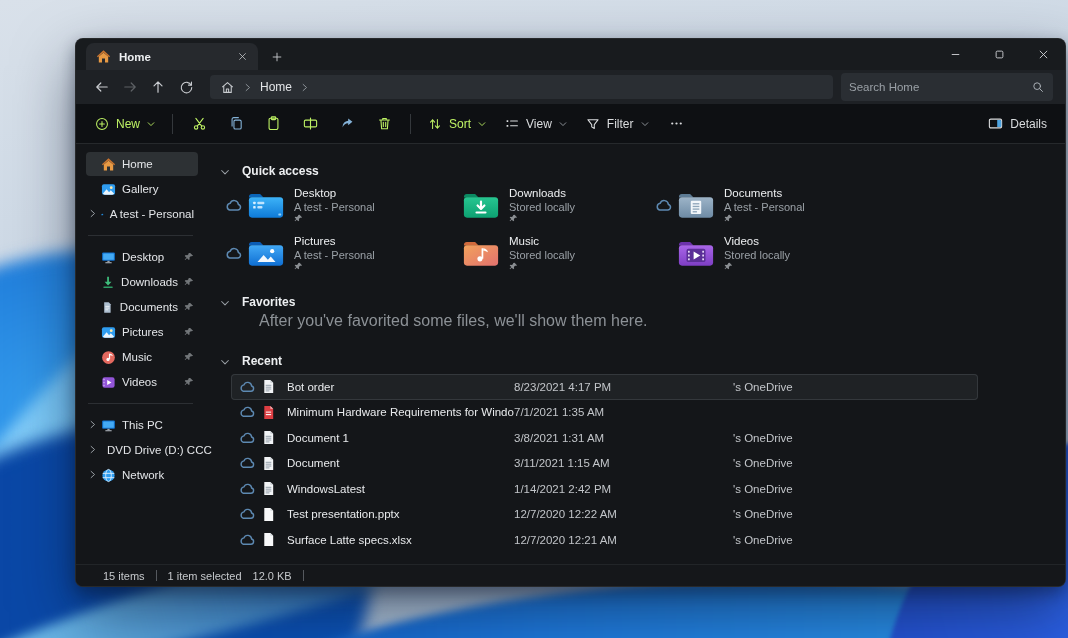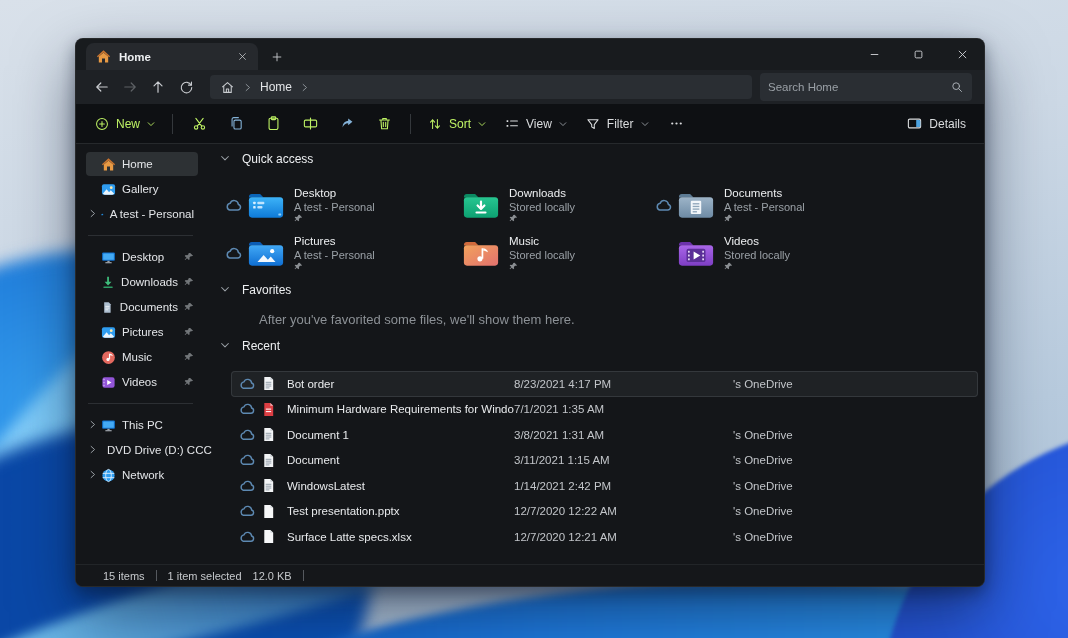--- a/index.html
+++ b/index.html
@@ -8,21 +8,21 @@
   
   .wall{position:absolute;inset:0;background:linear-gradient(170deg,#d9e1ea 0%,#ccd8e5 35%,#b7cadd 70%,#a9c0d6 100%)}
   .blob{position:absolute;border-radius:50%}
   .b1{left:-270px;top:270px;width:640px;height:540px;background:radial-gradient(circle at 62% 32%,#37a0f0,#0b5ec7 58%,#0a49a5);transform:rotate(-38deg);filter:blur(8px)}
   .b2{left:-320px;top:460px;width:720px;height:440px;background:linear-gradient(120deg,#083a92,#0b57be);transform:rotate(-30deg);filter:blur(8px)}
   .b3{left:-130px;top:320px;width:520px;height:80px;background:linear-gradient(90deg,rgba(160,225,255,.95),rgba(120,200,250,0));transform:rotate(-44deg);filter:blur(7px)}
   .b4{left:-60px;top:545px;width:720px;height:64px;background:linear-gradient(90deg,rgba(130,210,245,.9),rgba(120,200,250,0));transform:rotate(-16deg);filter:blur(6px)}
   .b5{left:150px;top:585px;width:980px;height:280px;background:linear-gradient(95deg,#0d55bd,#1e7ade 40%,#2f9bec);transform:rotate(-5deg);filter:blur(4px)}
   .b6{left:880px;top:425px;width:580px;height:580px;background:radial-gradient(circle at 36% 28%,#2d63e8,#1c45c2 70%);filter:blur(2px)}
   
-  .win{position:absolute;left:75px;top:38px;width:910px;height:549px;border-radius:8px;background:#15171a;
+  .win{position:absolute;left:75px;top:38px;width:991px;height:549px;border-radius:8px;background:#15171a;
        border:1px solid rgba(255,255,255,.08);box-shadow:0 26px 60px rgba(8,18,40,.5),0 6px 16px rgba(8,18,40,.4);
        display:flex;flex-direction:column;overflow:hidden}
   
   .tabbar{height:31px;background:#181b1e;display:flex;align-items:flex-end;position:relative;flex:none}
   .tab{margin-left:10px;height:27px;width:172px;background:#26292d;border-radius:8px 8px 0 0;display:flex;align-items:center;padding:0 6px 0 10px;gap:8px}
   .tab-label{font-size:11.5px;font-weight:700;color:#edeff1}
   .tclose{margin-left:auto;width:20px;height:20px;border-radius:4px;display:flex;align-items:center;justify-content:center;color:#c7cacd;cursor:default}
   .newtab{width:26px;height:26px;margin-left:6px;display:flex;align-items:center;justify-content:center;color:#c7cacd;border-radius:4px}
   .wctrls{position:absolute;right:0;top:0;height:30px;display:flex}
   .wbtn{width:44px;height:100%;display:flex;align-items:center;justify-content:center;color:#d2d5d8}
@@ -46,30 +46,30 @@
   .spacer{flex:1}
   
   .bodyrow{flex:1;display:flex;overflow:hidden;background:#141619}
   .sidebar{width:125px;flex:none;padding-top:7px;position:relative}
   .sitem{position:relative;height:24px;margin:1px 3px 1px 10px;border-radius:4px;display:flex;align-items:center;gap:6px;padding:0 4px 0 15px;font-size:11.5px;color:#e3e5e8;white-space:nowrap}
   .sitem.sel{background:#2d3134}
   .schev{position:absolute;left:1px;top:6px;color:#9aa0a6}
   .spin{margin-left:auto;flex:none;opacity:.8}
   .sdiv{height:1px;background:#2c2f33;margin:9px 8px 9px 12px}
   .main{flex:1;position:relative;padding-left:18px;overflow:hidden}
-  .sechead{display:flex;align-items:flex-start;gap:11px;height:26px;margin-top:8px;font-size:12px;font-weight:400;color:#edeff1}
+  .sechead{display:flex;align-items:flex-end;gap:11px;height:26px;margin-top:8px;font-size:12px;font-weight:700;color:#edeff1}
   .chevd{color:#9aa0a6;flex:none}
   .tiles{display:grid;grid-template-columns:repeat(3,215px);row-gap:4px;margin:5px 0 2px 1px}
   .tile{display:flex;align-items:center;height:44px;border-radius:4px}
   .cslot{width:27px;display:flex;justify-content:center;flex:none}
   .foldr{width:38px;height:31px;margin-right:9px;flex:none}
   .tmeta{display:flex;flex-direction:column;line-height:1.2;min-width:0}
   .tname{font-size:11.5px;color:#edeff1}
   .tsub{font-size:11px;color:#9aa0a6}
-  .favempty{font-size:13px;color:#8c9196;margin:3px 0 12px 40px}
+  .favempty{font-size:16px;color:#8c9196;margin:3px 0 12px 40px}
   .rows{margin-top:6px}
   .rrow{display:flex;align-items:center;height:25.5px;width:747px;margin-left:12px;border-radius:4px;padding:0 8px;font-size:11.5px}
   .rrow.sel{background:#1f2225;box-shadow:inset 0 0 0 1px #34383c}
   .rcloud{width:22px;flex:none;display:flex;align-items:center}
   .rficon{width:26px;flex:none;display:flex;align-items:center}
   .rname{width:227px;flex:none;color:#e8eaec;white-space:nowrap;overflow:hidden}
   .rdate{width:153px;flex:none;color:#c2c5c9;white-space:nowrap}
   .rloc{color:#c2c5c9;white-space:nowrap}
   .rloc.ind{padding-left:66px}
   

